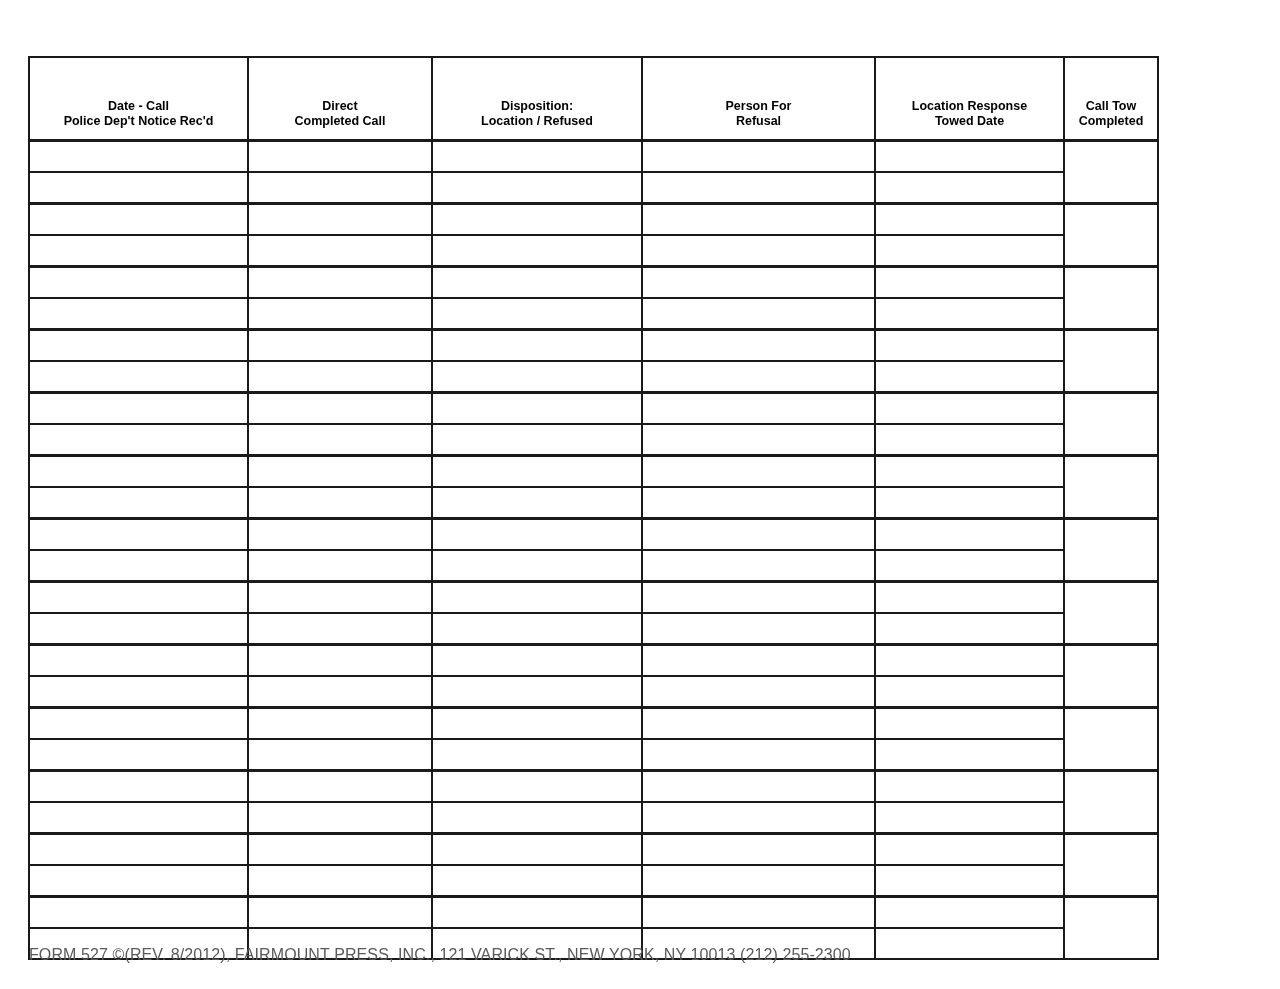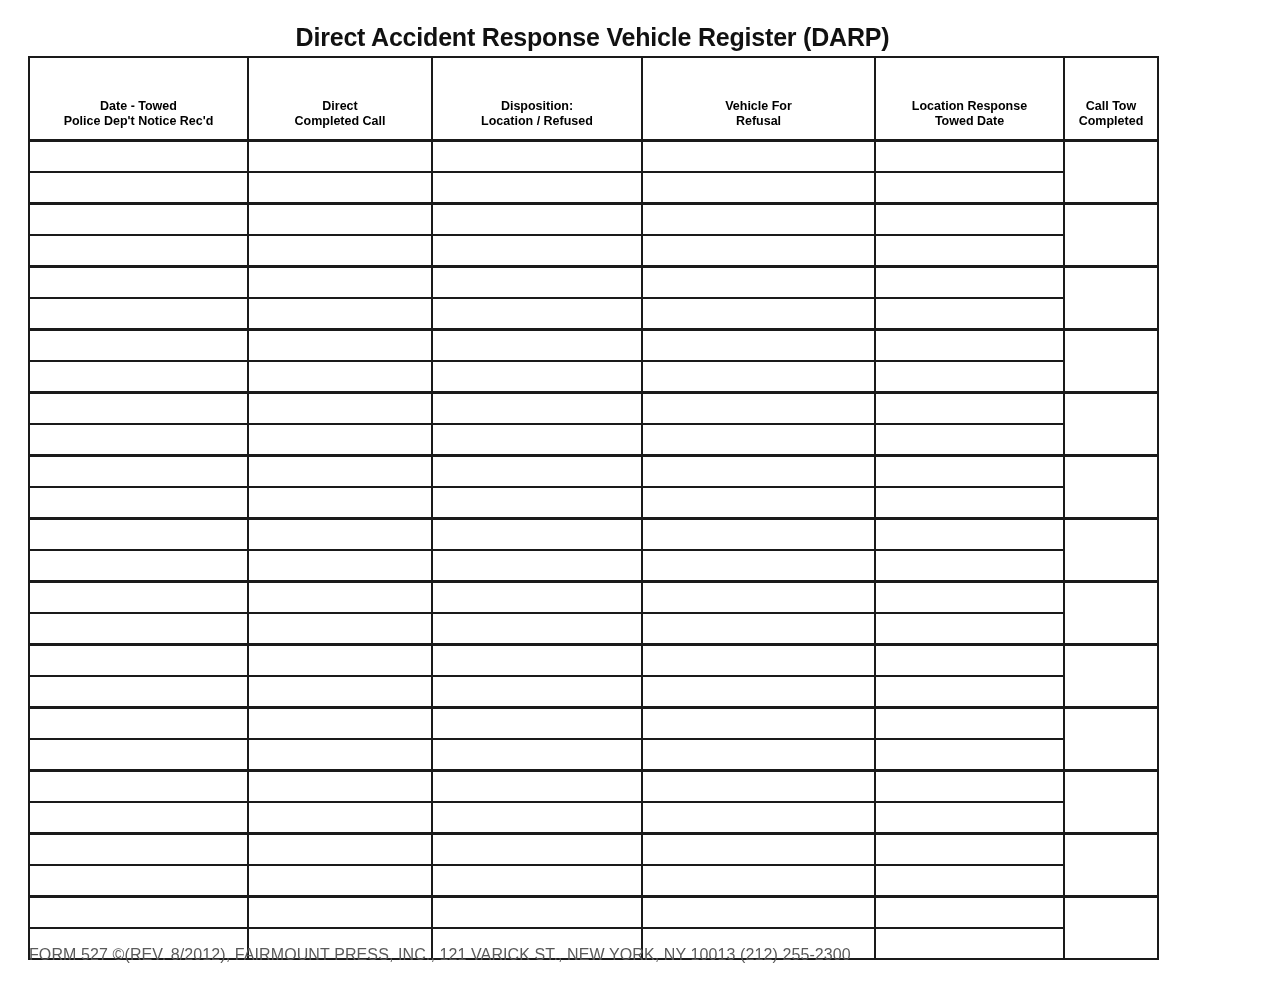--- a/index.html
+++ b/index.html
@@ -116,48 +116,47 @@
     letter-spacing: 0.1px;
     color: #5a5a5a;
     white-space: nowrap;
   }
 </style>
 </head>
 <body>
 
 <div class="page">
 
-  <div class="form-title">Direct Accident Response Vehicle Register (DARP)</div>
 
   <div class="register-wrap">
     <table class="register">
       <colgroup>
         <col class="c-datetime">
         <col class="c-person">
         <col class="c-disp">
         <col class="c-reason">
         <col class="c-location">
         <col class="c-towtime">
       </colgroup>
       <thead>
         <tr>
           <th>
-            <span class="hl">Date - Towed</span>
+            <span class="hl">Date - Call</span>
             <span class="hl">Police Dep't Notice Rec'd</span>
           </th>
           <th>
             <span class="hl">Direct</span>
             <span class="hl">Completed Call</span>
           </th>
           <th>
             <span class="hl">Disposition:</span>
             <span class="hl">Location / Refused</span>
           </th>
           <th>
-            <span class="hl">Vehicle For</span>
+            <span class="hl">Person For</span>
             <span class="hl">Refusal</span>
           </th>
           <th>
             <span class="hl">Location Response</span>
             <span class="hl">Towed Date</span>
           </th>
           <th>
             <span class="hl">Call Tow</span>
             <span class="hl">Completed</span>
           </th>

